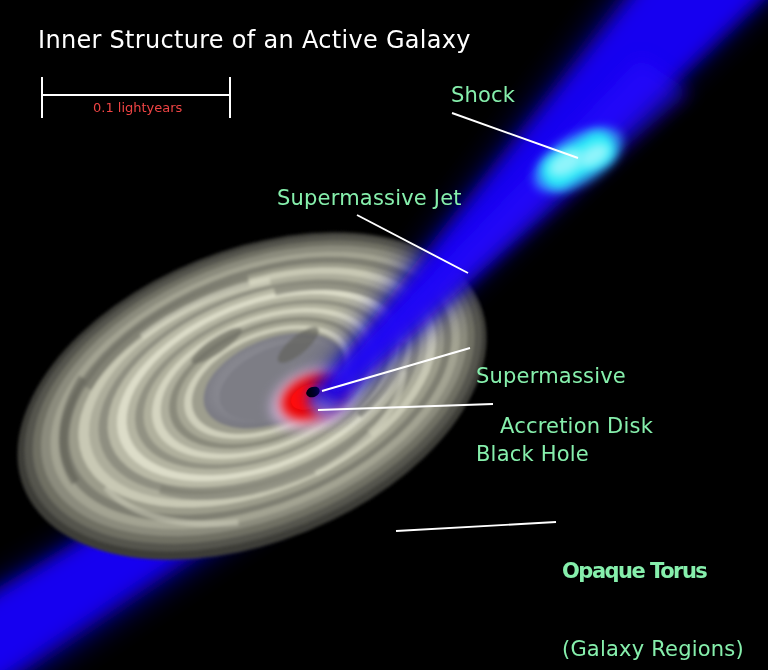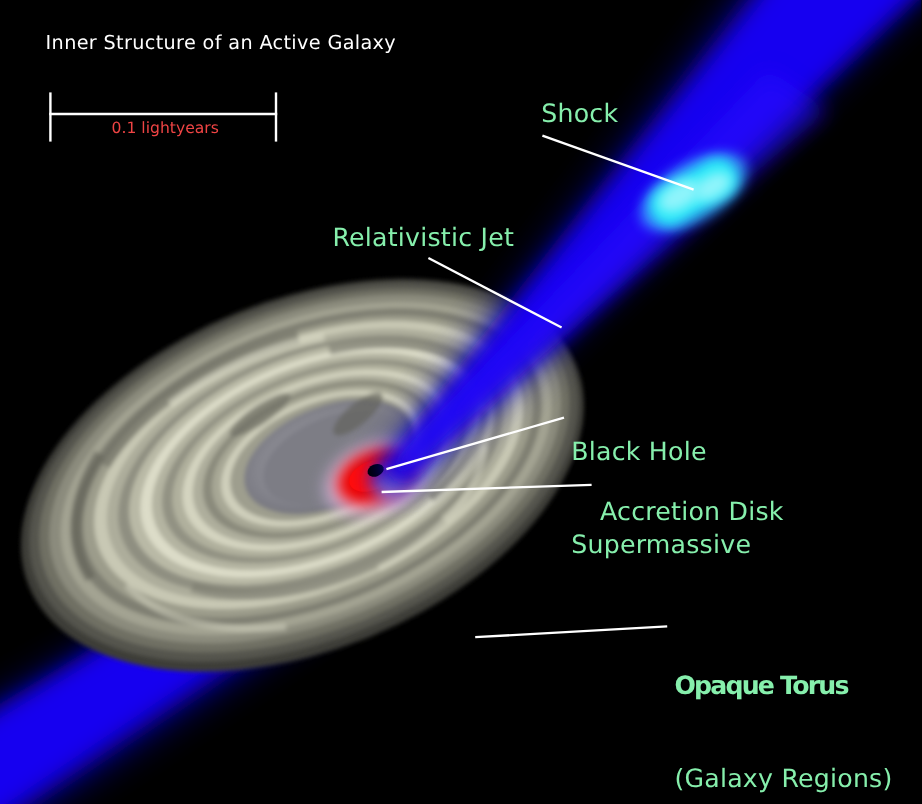--- a/index.html
+++ b/index.html
@@ -22,21 +22,21 @@
     font-size:21px;
     line-height:26px;
     white-space:pre;
     letter-spacing:0.2px;
   }
   #title{
     position:absolute;
     left:38px; top:26px;
     color:#ffffff;
     font-family:"DejaVu Sans", sans-serif;
-    font-size:16px;
+    font-size:24px;
     letter-spacing:0.3px;
     white-space:pre;
   }
   #scale-text{
     position:absolute;
     left:49px; top:100px;
     color:#ef4444;
     font-size:13px;
     white-space:pre;
     margin-left:44px;
@@ -190,25 +190,25 @@
 
     </g>
   </svg>
 
   <div id="title">Inner Structure of an Active Galaxy</div>
 
   <div id="scale-text">0.1 lightyears</div>
 
   <div class="lbl lbl-shock">Shock</div>
 
-  <div class="lbl lbl-jet">Relativistic Jet</div>
+  <div class="lbl lbl-jet">Supermassive Jet</div>
 
   <div class="lbl lbl-smbh">
+    <div>Supermassive</div>
     <div>Black Hole</div>
-    <div>Supermassive</div>
   </div>
 
   <div class="lbl lbl-acc">Accretion Disk</div>
 
   <div class="lbl lbl-torus">
     <div class="tight">Opaque Torus</div>
     <div>(Galaxy Regions)</div>
   </div>
 
 </div>

